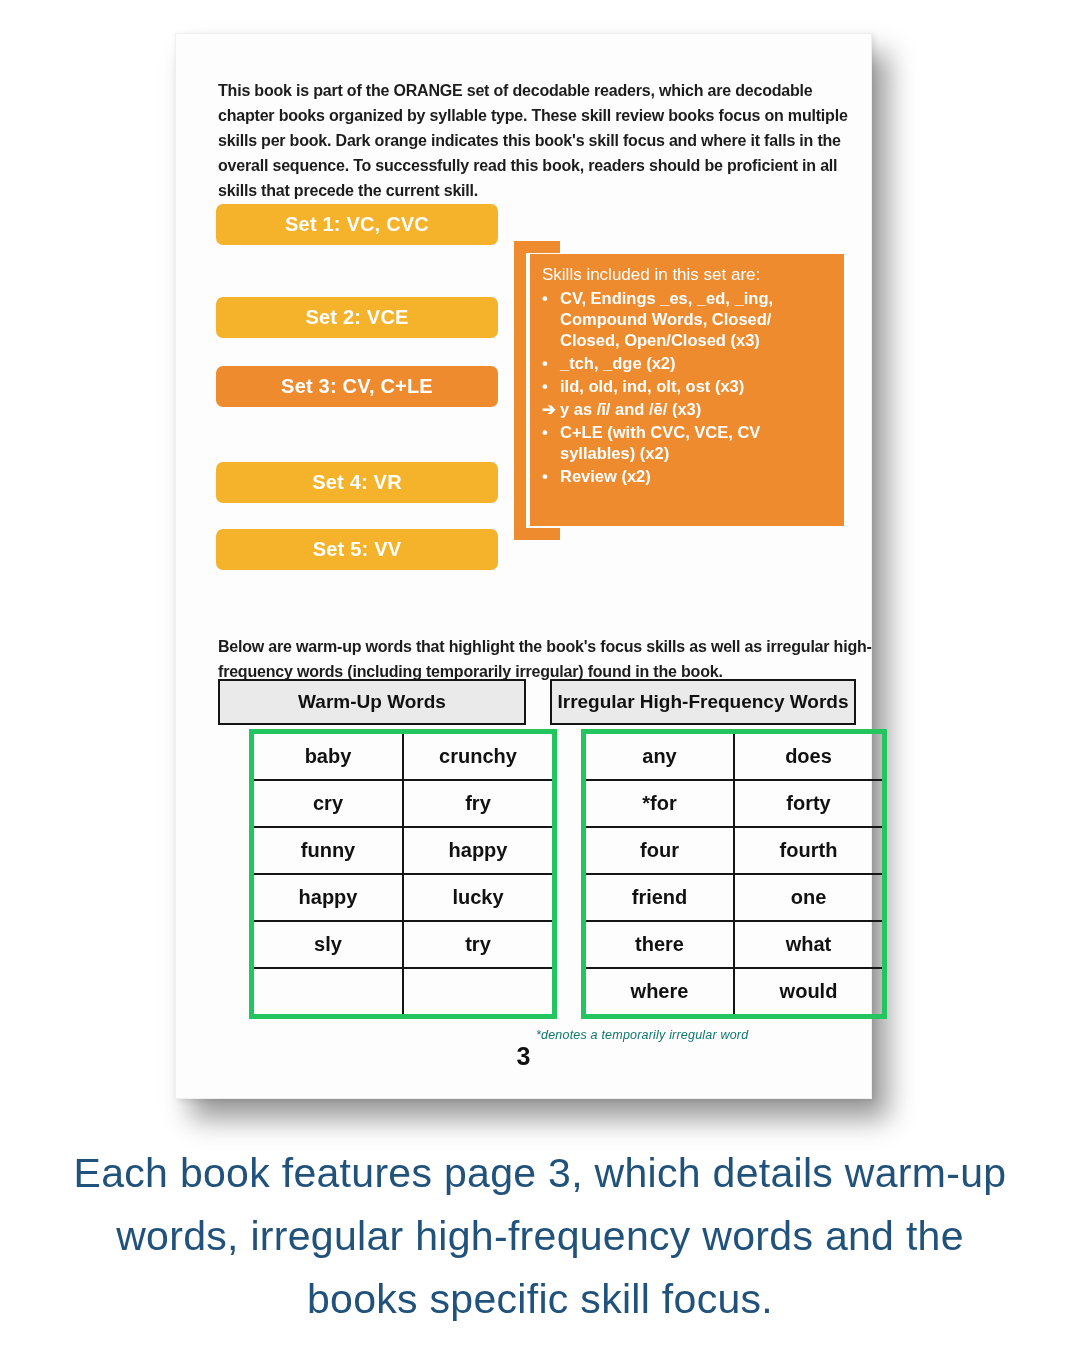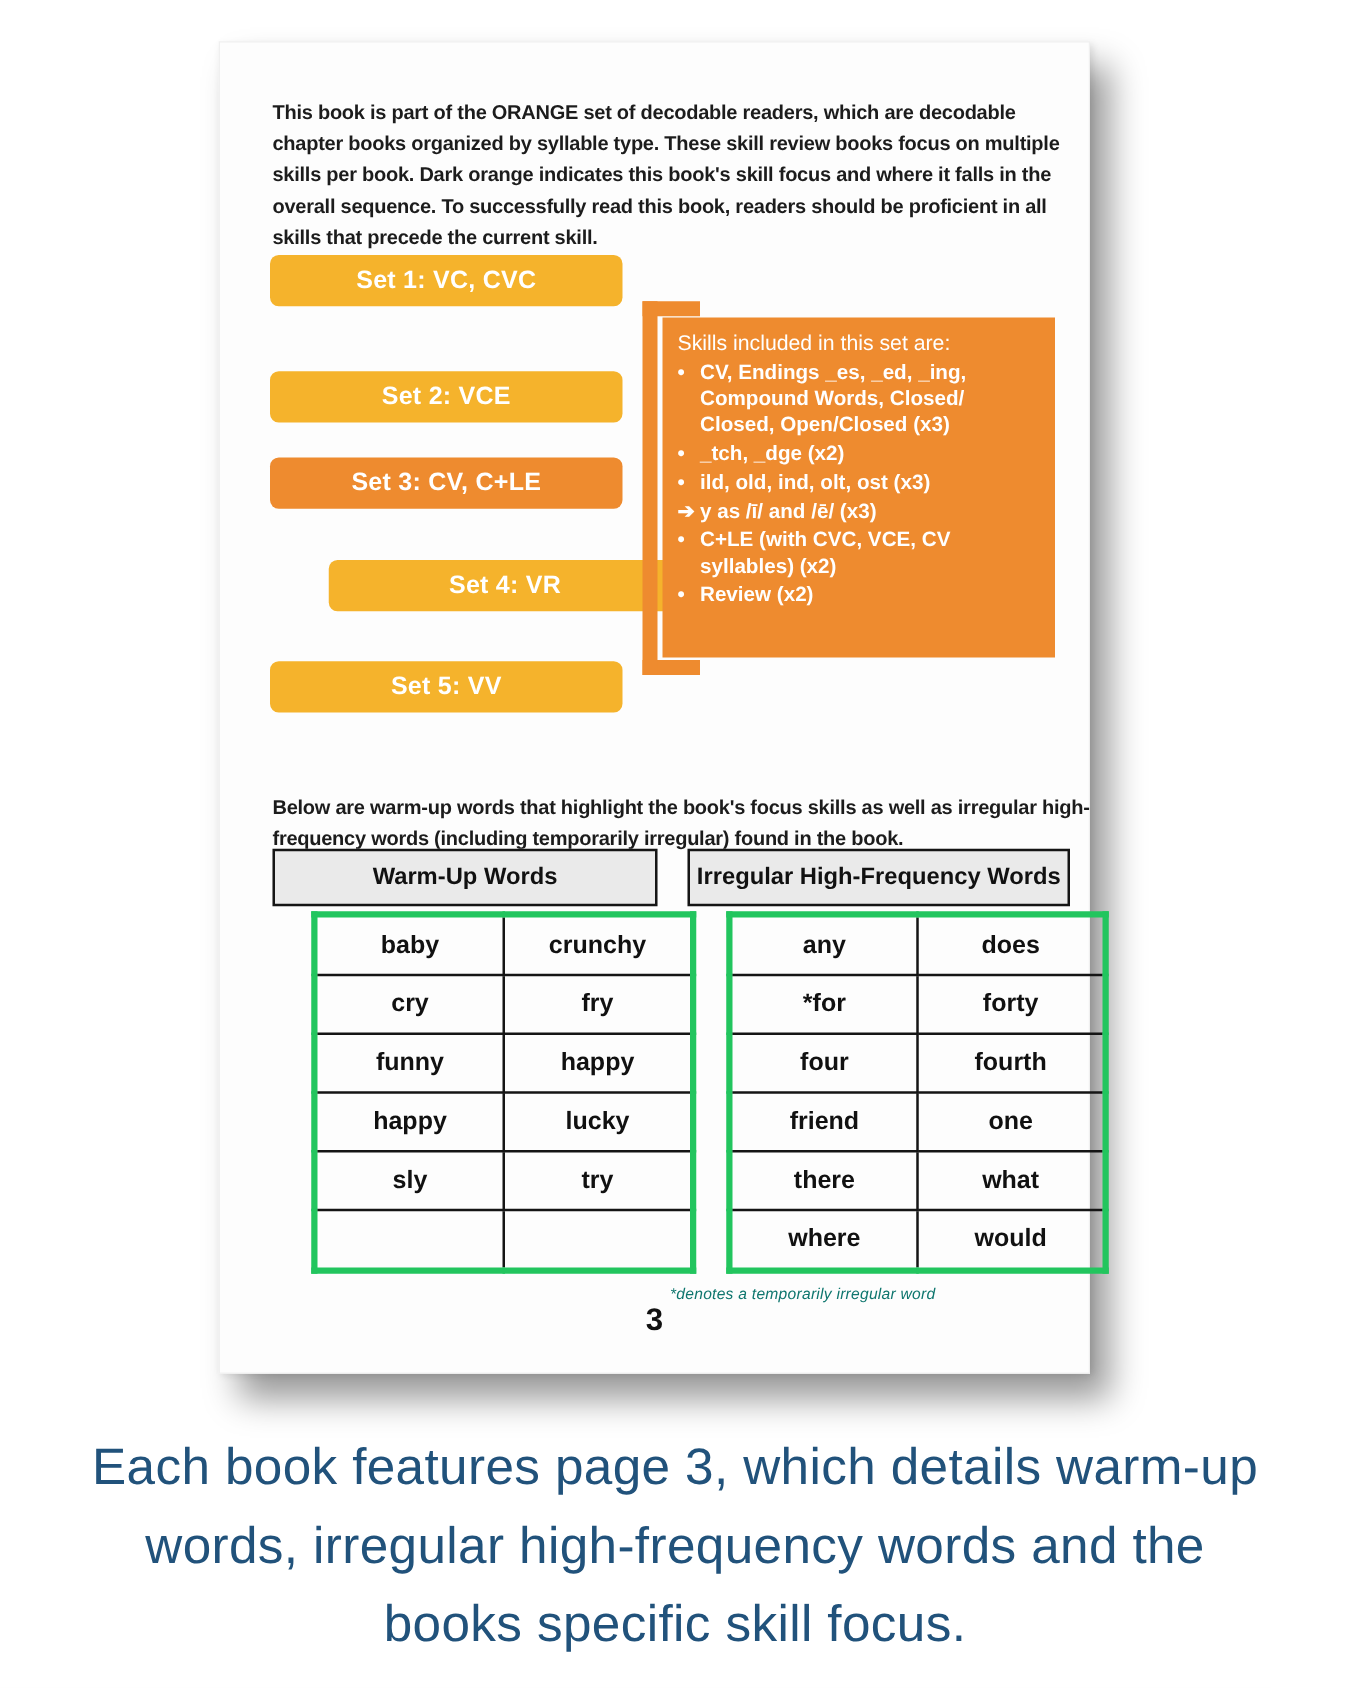--- a/index.html
+++ b/index.html
@@ -18,21 +18,21 @@
     font-size:16px;font-weight:700;line-height:25px;color:#1c1c1c;
     letter-spacing:-0.2px;
   }
   .set-btn{
     position:absolute;left:40px;width:282px;height:41px;border-radius:7px;
     background:var(--yellow,#F5B32C);
     display:flex;align-items:center;justify-content:center;
     color:#ffffff;font-size:20px;font-weight:700;letter-spacing:0.2px;
   }
   .set-btn.highlight{background:var(--dark-orange,#EE8B2F);}
-  .set-1{top:170px;} .set-2{top:251px;margin-top:12px;} .set-3{top:332px;} .set-4{top:414px;margin-left:47px;} .set-5{top:495px;}
+  .set-1{top:170px;} .set-2{top:251px;margin-top:12px;} .set-3{top:332px;} .set-4{top:428px;} .set-5{top:495px;}
   .bracket{
     position:absolute;left:338px;top:207px;width:34px;height:275px;
     border-left:12px solid var(--dark-orange,#EE8B2F);
     border-top:12px solid var(--dark-orange,#EE8B2F);
     border-bottom:12px solid var(--dark-orange,#EE8B2F);
   }
   .skills-box{
     position:absolute;left:354px;top:220px;width:314px;height:272px;
     background:var(--dark-orange,#EE8B2F);color:#ffffff;
     padding:11px 12px;box-sizing:border-box;

